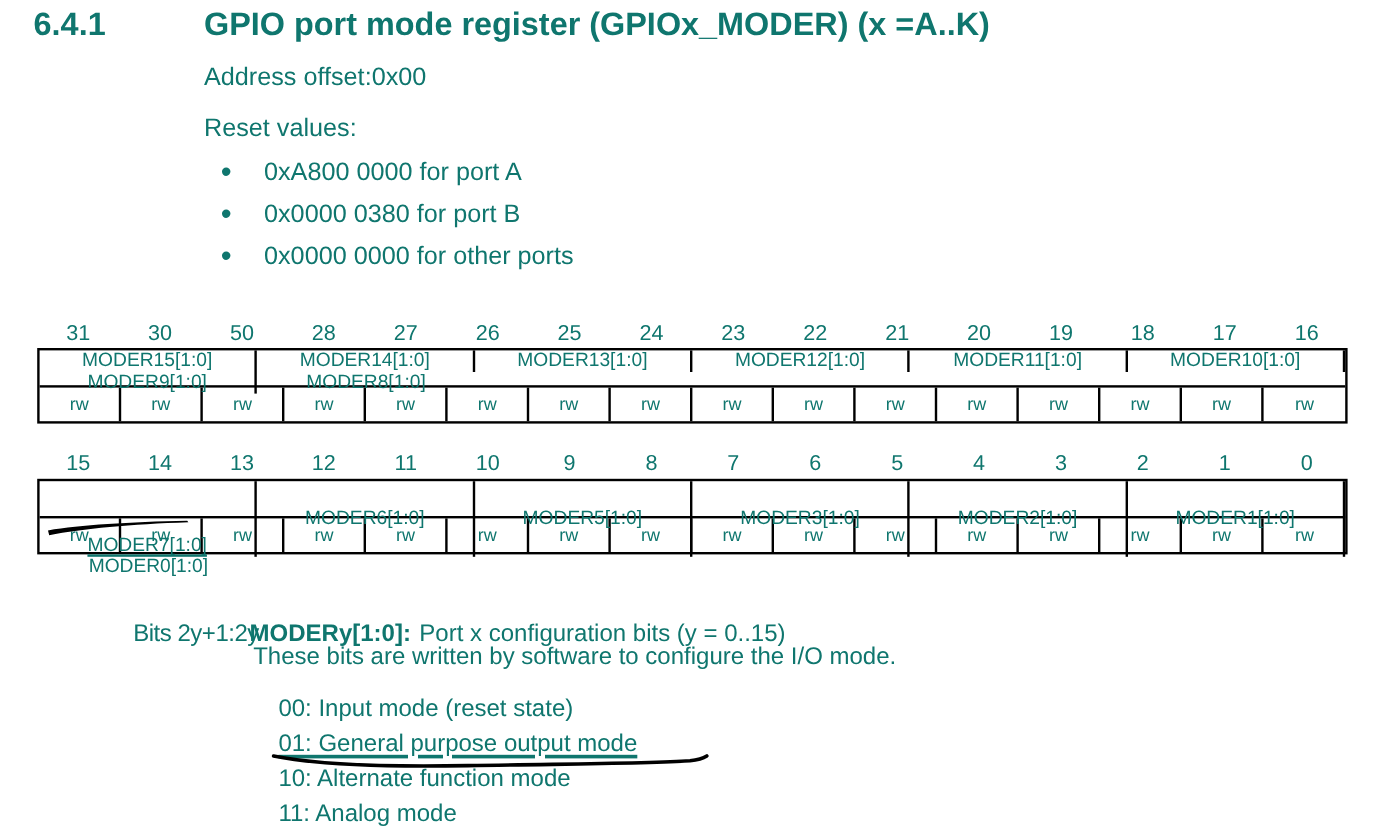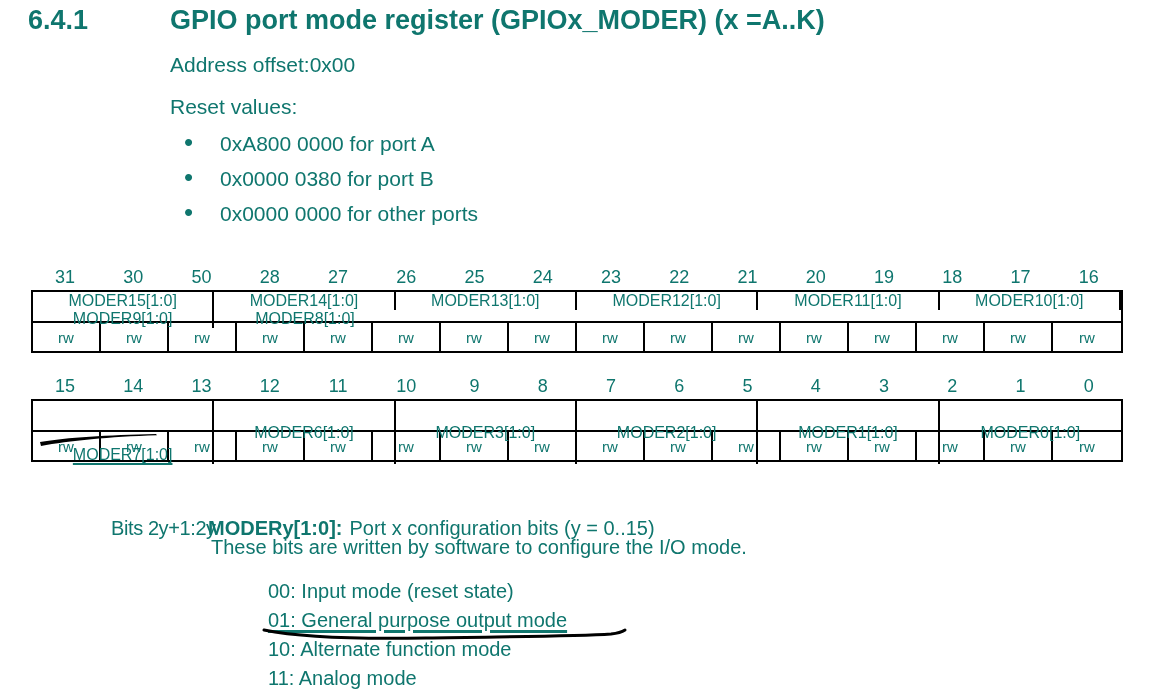--- a/index.html
+++ b/index.html
@@ -41,21 +41,21 @@
   .pen-underline { text-decoration: underline; text-decoration-thickness: 2px; text-underline-offset: 3px; margin-top: 45px; }
   .field-swoosh { position: absolute; left: 6px; top: 28px; width: 126px; height: 18px; pointer-events: none; }
 
   
   .desc-line1 { position: absolute; left: 111px; top: 517px; font-size: 20px; white-space: nowrap; }
   .bits-range { display: inline-block; width: 97px; letter-spacing: -0.4px; }
   .fname  { font-weight: bold; }
   .ftitle { margin-left: 7px; }
   .desc-line2 { position: absolute; left: 211px; top: 536px; font-size: 20px; white-space: nowrap; }
   .options { position: absolute; left: 232px; top: 577px; font-size: 20px; }
-  .option  { position: relative; height: 29px; line-height: 29px; white-space: nowrap; margin-left: 36px; }
+  .option  { position: relative; height: 29px; line-height: 29px; white-space: nowrap; }
   .option .annotated { text-decoration: underline; text-decoration-thickness: 2.5px; text-underline-offset: 3px; }
   .option-swoosh { position: absolute; left: -7px; top: 22px; width: 368px; height: 15px; pointer-events: none; }
 </style>
 </head>
 <body>
 
 <div class="page">
 
   <span class="sec-num">6.4.1</span>
   <h1 class="title">GPIO port mode register (GPIOx_MODER) (x =A..K)</h1>
@@ -166,20 +166,23 @@
           <div class="fcell">
             <svg class="field-swoosh" viewBox="0 0 126 18" preserveAspectRatio="none">
       <path d="M1 13 C 28 8.5, 68 6, 117 5 L 118 6.2 C 70 7.8, 30 11.5, 2 17 Z" fill="#000"></path>
     </svg>
             <span class="pen-underline">MODER7[1:0]</span>
           </div>
           <div class="fcell">
             <span>MODER6[1:0]</span>
           </div>
           <div class="fcell">
+            <span>MODER5[1:0]</span>
+          </div>
+          <div class="fcell">
             <span>MODER3[1:0]</span>
           </div>
           <div class="fcell">
             <span>MODER2[1:0]</span>
           </div>
           <div class="fcell">
             <span>MODER1[1:0]</span>
           </div>
           <div class="fcell">
             <span>MODER0[1:0]</span>

